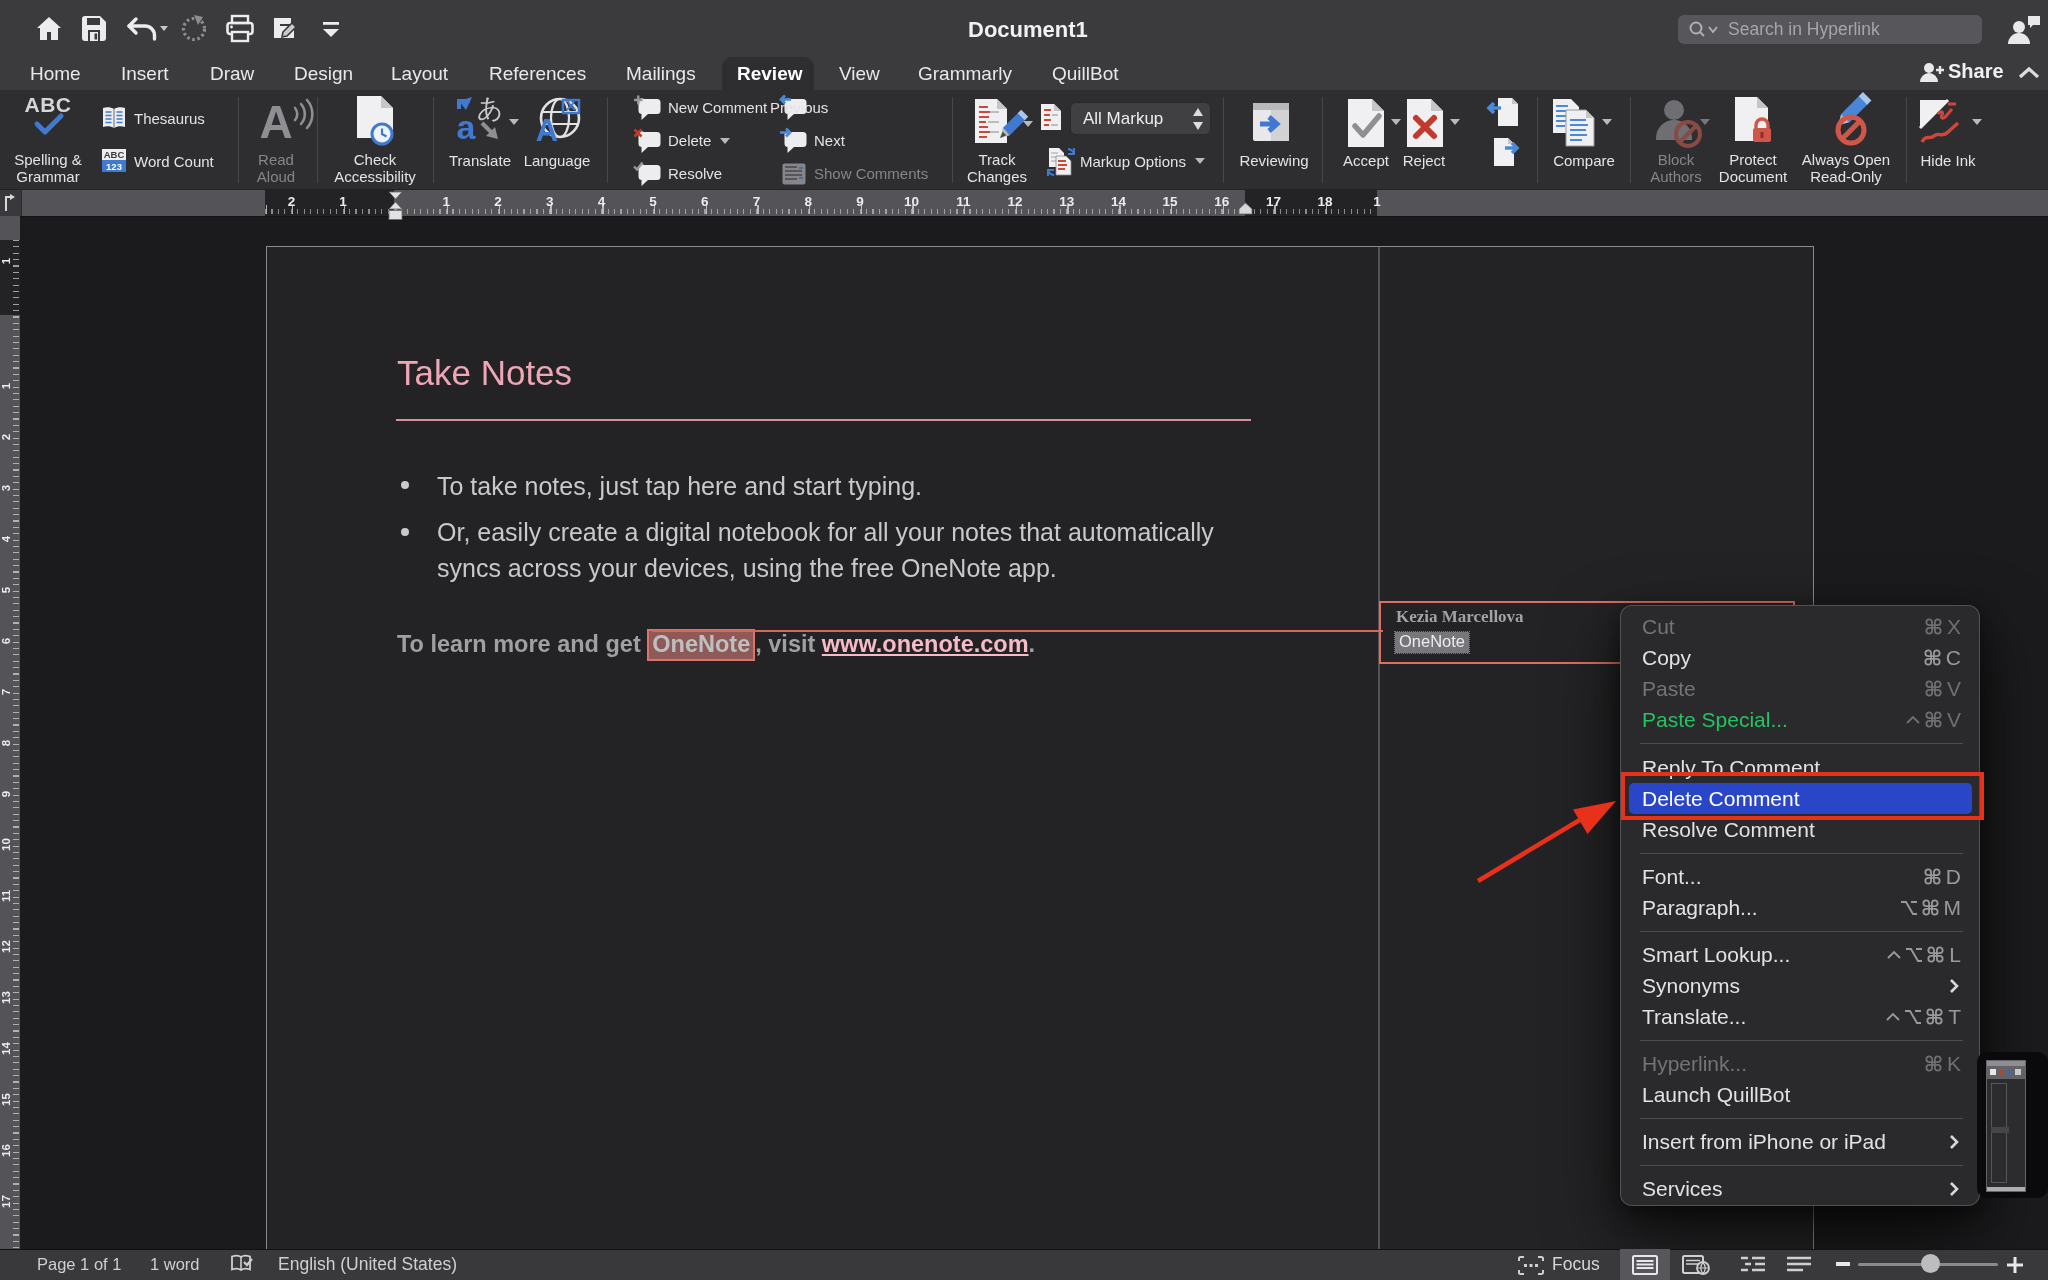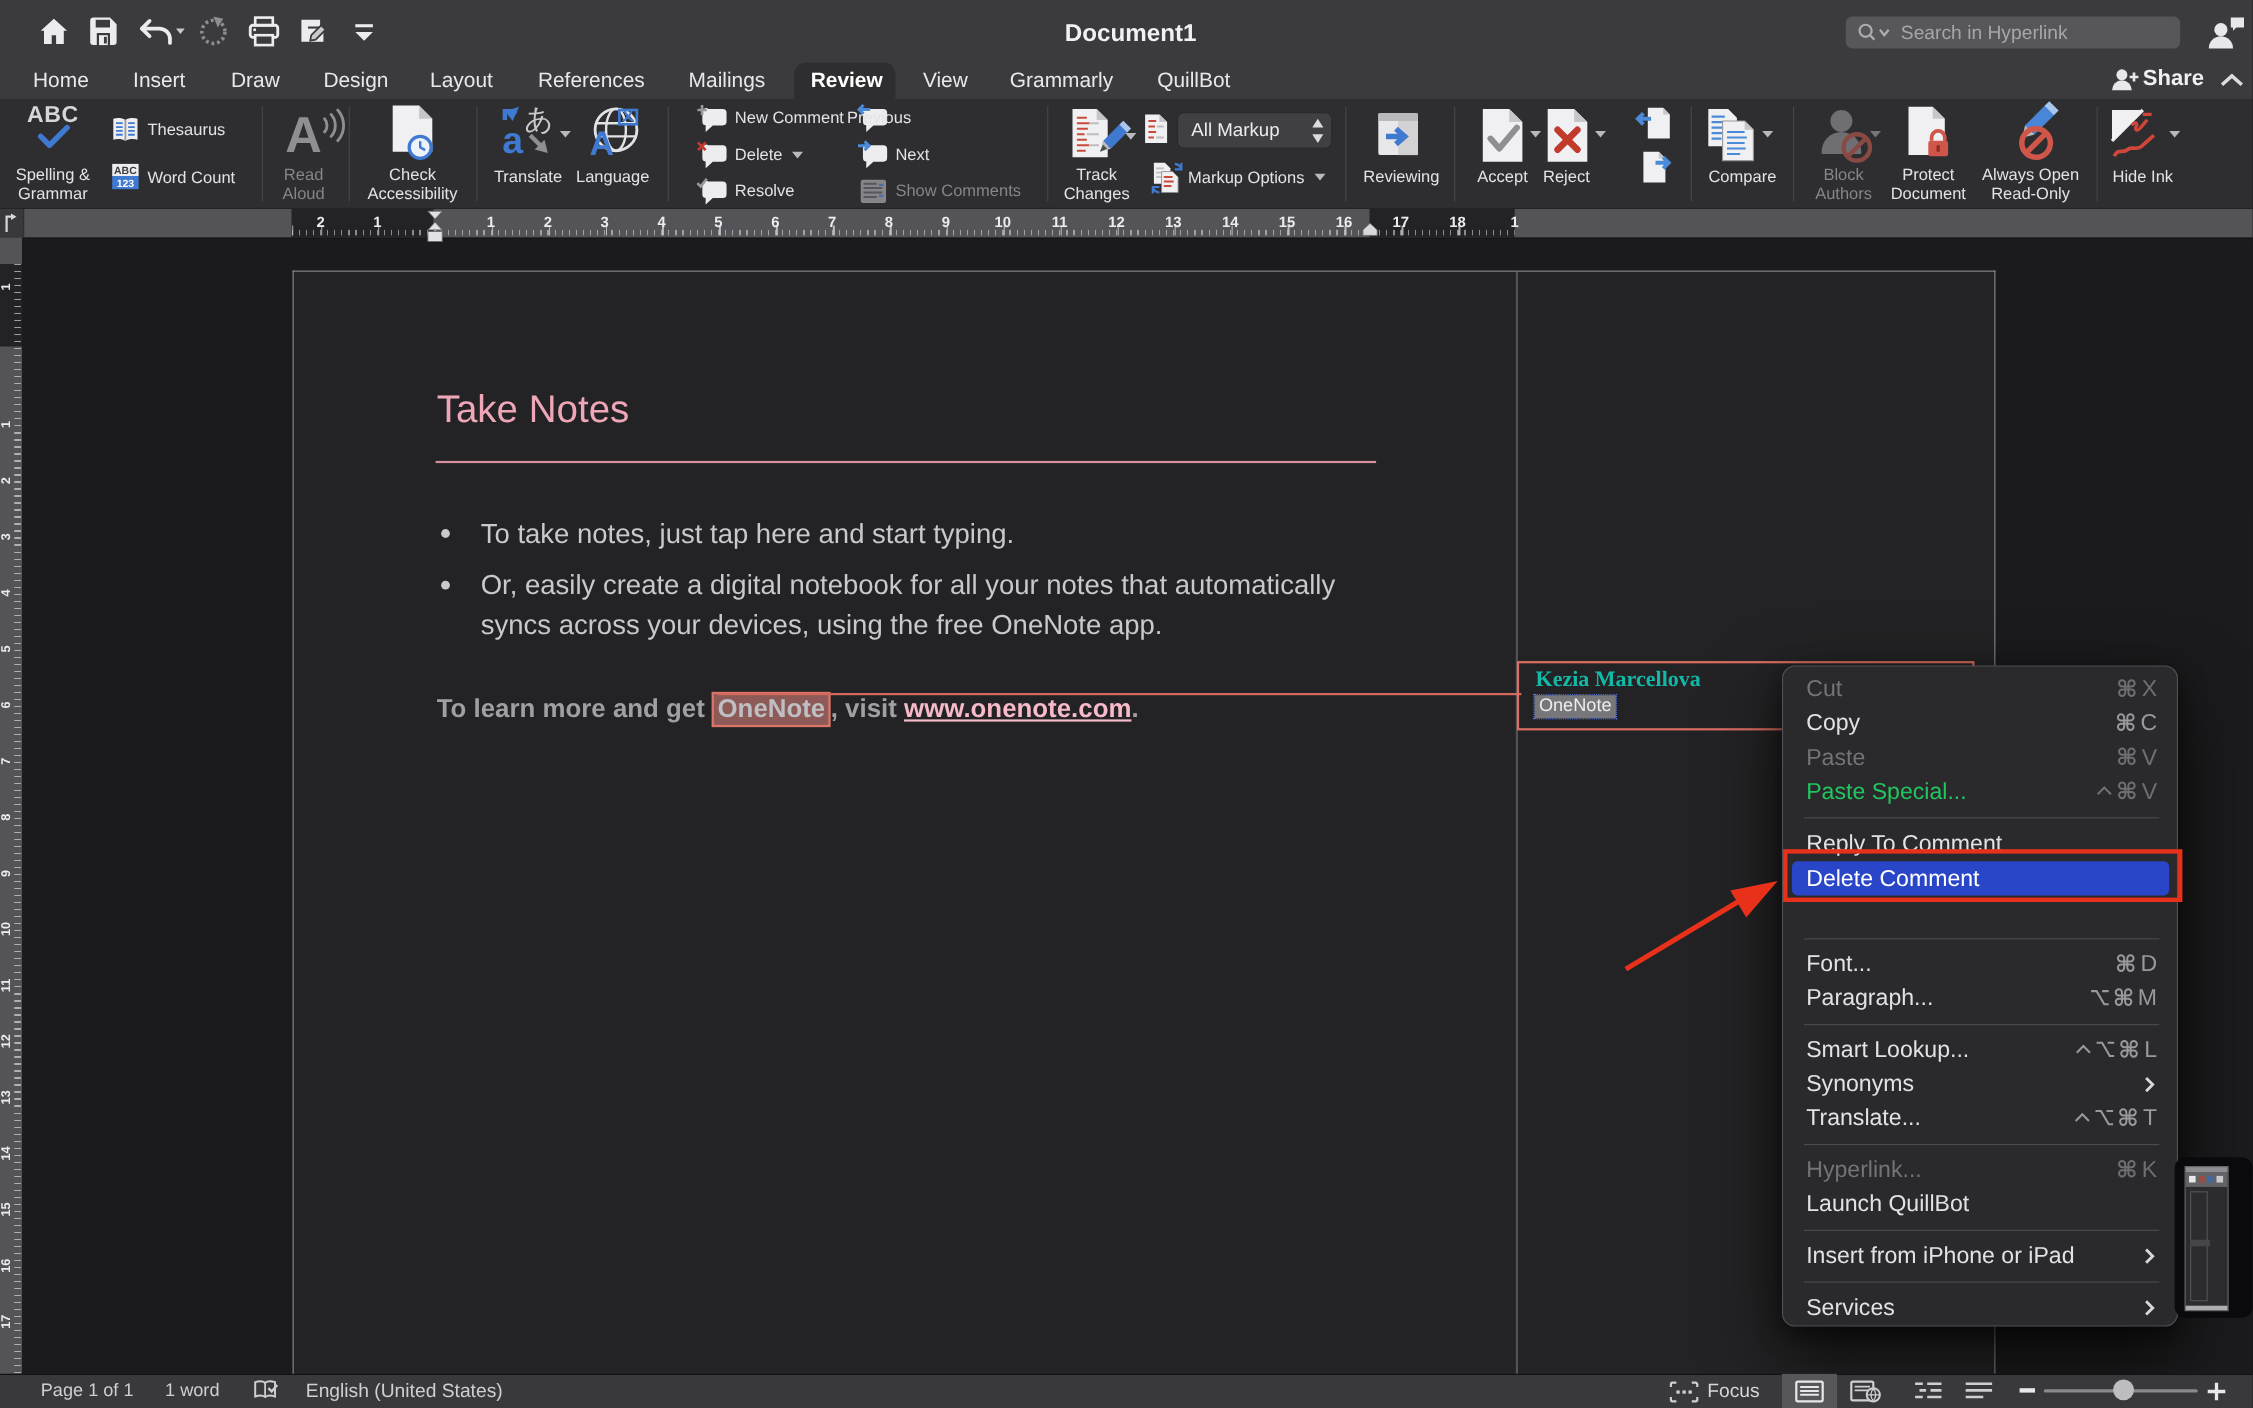--- a/index.html
+++ b/index.html
@@ -416,21 +416,21 @@
   <div class="abs" style="left:1378px;top:247px;width:2px;height:1002px;background:#515156;"></div>
   <div class="abs" style="left:397px;top:353px;color:#efa6b6;font-size:35px;">Take Notes</div>
   <div class="abs" style="left:396px;top:419px;width:855px;height:2px;background:#d8909e;"></div>
   <div class="abs" style="left:401px;top:481px;width:8px;height:8px;border-radius:50%;background:#c9c9cb;"></div>
   <div class="abs" style="left:437px;top:468px;width:800px;color:#c9c9cb;font-size:25px;line-height:36px;">To take notes, just tap here and start typing.</div>
   <div class="abs" style="left:401px;top:528px;width:8px;height:8px;border-radius:50%;background:#c9c9cb;"></div>
   <div class="abs" style="left:437px;top:514px;width:800px;color:#c9c9cb;font-size:25px;line-height:36px;">Or, easily create a digital notebook for all your notes that automatically syncs across your devices, using the free OneNote app.</div>
   <div class="abs" style="left:397px;top:631px;color:#a0a0a3;font-size:23.5px;font-weight:bold;">To learn more and get <span style="background:#8d5a58;border:2px solid #dd7468;padding:0px 3px 2px 3px;color:#bfbfc3;">OneNote</span>, visit <a style="color:#f6bac8;text-decoration:underline;">www.onenote.com</a>.</div>
   <div class="abs" style="left:652px;top:630px;width:731px;height:1.5px;background:#d4685c;"></div>
   <div class="abs" style="left:1379px;top:601px;width:416px;height:63px;border:2px solid #dd6f62;"></div>
-  <div class="abs" style="left:1396px;top:607px;color:#14b8a6;font-size:20px;font-weight:bold;font-family:'Liberation Serif',serif;">Kezia Marcellova</div>
+  <div class="abs" style="left:1396px;top:607px;color:#a3a3a3;font-size:17px;font-weight:bold;font-family:'Liberation Serif',serif;">Kezia Marcellova</div>
   <div class="abs" style="left:1395px;top:632px;background:#77777b;outline:1px dotted #5577ee;padding:0px 4px 2px 4px;color:#ececef;font-size:16.5px;">OneNote</div>
 </div>
 
   <div id="overlay">
   <div class="abs" style="left:1620px;top:605px;width:360px;height:601px;background:#2a2a2d;border:1px solid rgba(95,95,100,0.75);border-radius:12px;box-shadow:0 30px 70px rgba(0,0,0,0.65), 0 6px 22px rgba(0,0,0,0.5);font-size:21px;">
         <div class="abs" style="left:0;right:0;top:4.5px;height:31px;">
           <div class="abs" style="left:21px;top:0;line-height:31px;color:#737378;">Cut</div>
           <div class="abs" style="right:18px;top:0;line-height:31px;"><svg style="position:relative;top:2px;margin-left:3px;overflow:visible;display:inline;" width="19" height="19" viewBox="0 0 20 20">
               <path d="M5.5 2.5 a3 3 0 0 0 0 6 h9 a3 3 0 1 0 -3 -3 v9 a3 3 0 1 0 3 -3 h-9 a3 3 0 1 0 3 3 v-9 a3 3 0 0 0 -3 -3 z" fill="none" stroke="#6e6e73" stroke-width="1.9"></path>
             </svg><span style="color:#6e6e73;margin-left:4px;">X</span></div>
@@ -454,20 +454,23 @@
             </svg><svg style="position:relative;top:2px;margin-left:3px;overflow:visible;display:inline;" width="19" height="19" viewBox="0 0 20 20">
               <path d="M5.5 2.5 a3 3 0 0 0 0 6 h9 a3 3 0 1 0 -3 -3 v9 a3 3 0 1 0 3 -3 h-9 a3 3 0 1 0 3 3 v-9 a3 3 0 0 0 -3 -3 z" fill="none" stroke="#6e6e73" stroke-width="1.9"></path>
             </svg><span style="color:#6e6e73;margin-left:4px;">V</span></div>
         </div>
         <div class="abs" style="left:0;right:0;top:145.5px;height:31px;">
           <div class="abs" style="left:21px;top:0;line-height:31px;color:#e2e2e4;">Reply To Comment</div>
         </div>
         <div class="abs" style="left:0;right:0;top:176.8px;height:31px;">
           <div class="abs" style="left:8px;right:7px;top:0;height:31px;background:#2a46c8;border-radius:5px;"></div>
           <div class="abs" style="left:21px;top:0;line-height:31px;color:#ffffff;">Delete Comment</div>
+        </div>
+        <div class="abs" style="left:0;right:0;top:208px;height:31px;">
+          <div class="abs" style="left:21px;top:0;line-height:31px;color:#e2e2e4;">Resolve Comment</div>
         </div>
         <div class="abs" style="left:0;right:0;top:254.5px;height:31px;">
           <div class="abs" style="left:21px;top:0;line-height:31px;color:#e2e2e4;">Font...</div>
           <div class="abs" style="right:18px;top:0;line-height:31px;"><svg style="position:relative;top:2px;margin-left:3px;overflow:visible;display:inline;" width="19" height="19" viewBox="0 0 20 20">
               <path d="M5.5 2.5 a3 3 0 0 0 0 6 h9 a3 3 0 1 0 -3 -3 v9 a3 3 0 1 0 3 -3 h-9 a3 3 0 1 0 3 3 v-9 a3 3 0 0 0 -3 -3 z" fill="none" stroke="#98989d" stroke-width="1.9"></path>
             </svg><span style="color:#98989d;margin-left:4px;">D</span></div>
         </div>
         <div class="abs" style="left:0;right:0;top:285.8px;height:31px;">
           <div class="abs" style="left:21px;top:0;line-height:31px;color:#e2e2e4;">Paragraph...</div>
           <div class="abs" style="right:18px;top:0;line-height:31px;"><svg style="position:relative;top:1px;margin-left:3px;overflow:visible;display:inline;" width="18" height="16" viewBox="0 0 18 16">

